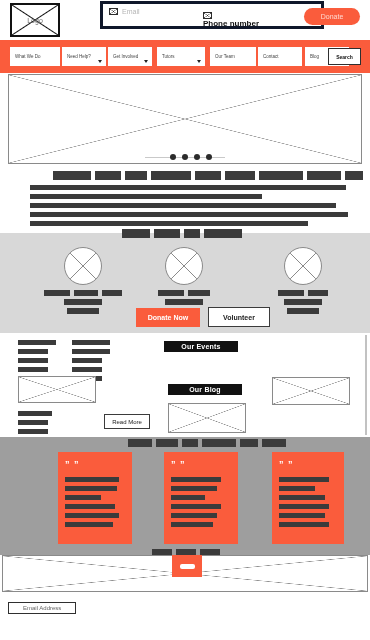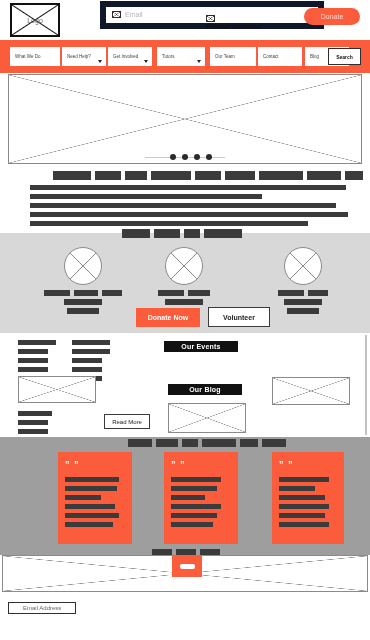--- a/index.html
+++ b/index.html
@@ -60,21 +60,21 @@
   
   #header { position: absolute; left: 0; top: 0; width: 370px; height: 40px; background: #fff; }
   #logo-box { position: absolute; left: 10px; top: 3px; width: 50px; height: 34px; }
   #logo-text {
     position: absolute; left: 0; top: 0; width: 100%; height: 100%;
     display: flex; align-items: center; justify-content: center;
     font-size: 7px; color: #6b6b6b; z-index: 3;
   }
   #contact-panel {
     position: absolute; left: 100px; top: 1px; width: 224px; height: 28px;
-    border: 6px solid #0f172a; background: #fff;
+    border: 3px solid #0f172a; background: #fff;
   }
   #email-item { position: absolute; left: 6px; top: 4px; display: flex; align-items: center; gap: 4px; }
   #phone-item { position: absolute; left: 100px; top: 8px; display: flex; flex-direction: column; align-items: flex-start; }
   .env {
     width: 9px; height: 7px; border: 1px solid #2b2b2b; position: relative; background: #fff;
   }
   .env::after {
     content: ""; position: absolute; left: 0; top: 0; width: 100%; height: 100%;
     background-image:
       linear-gradient(to bottom right, transparent 44%, #2b2b2b 50%, transparent 56%),

